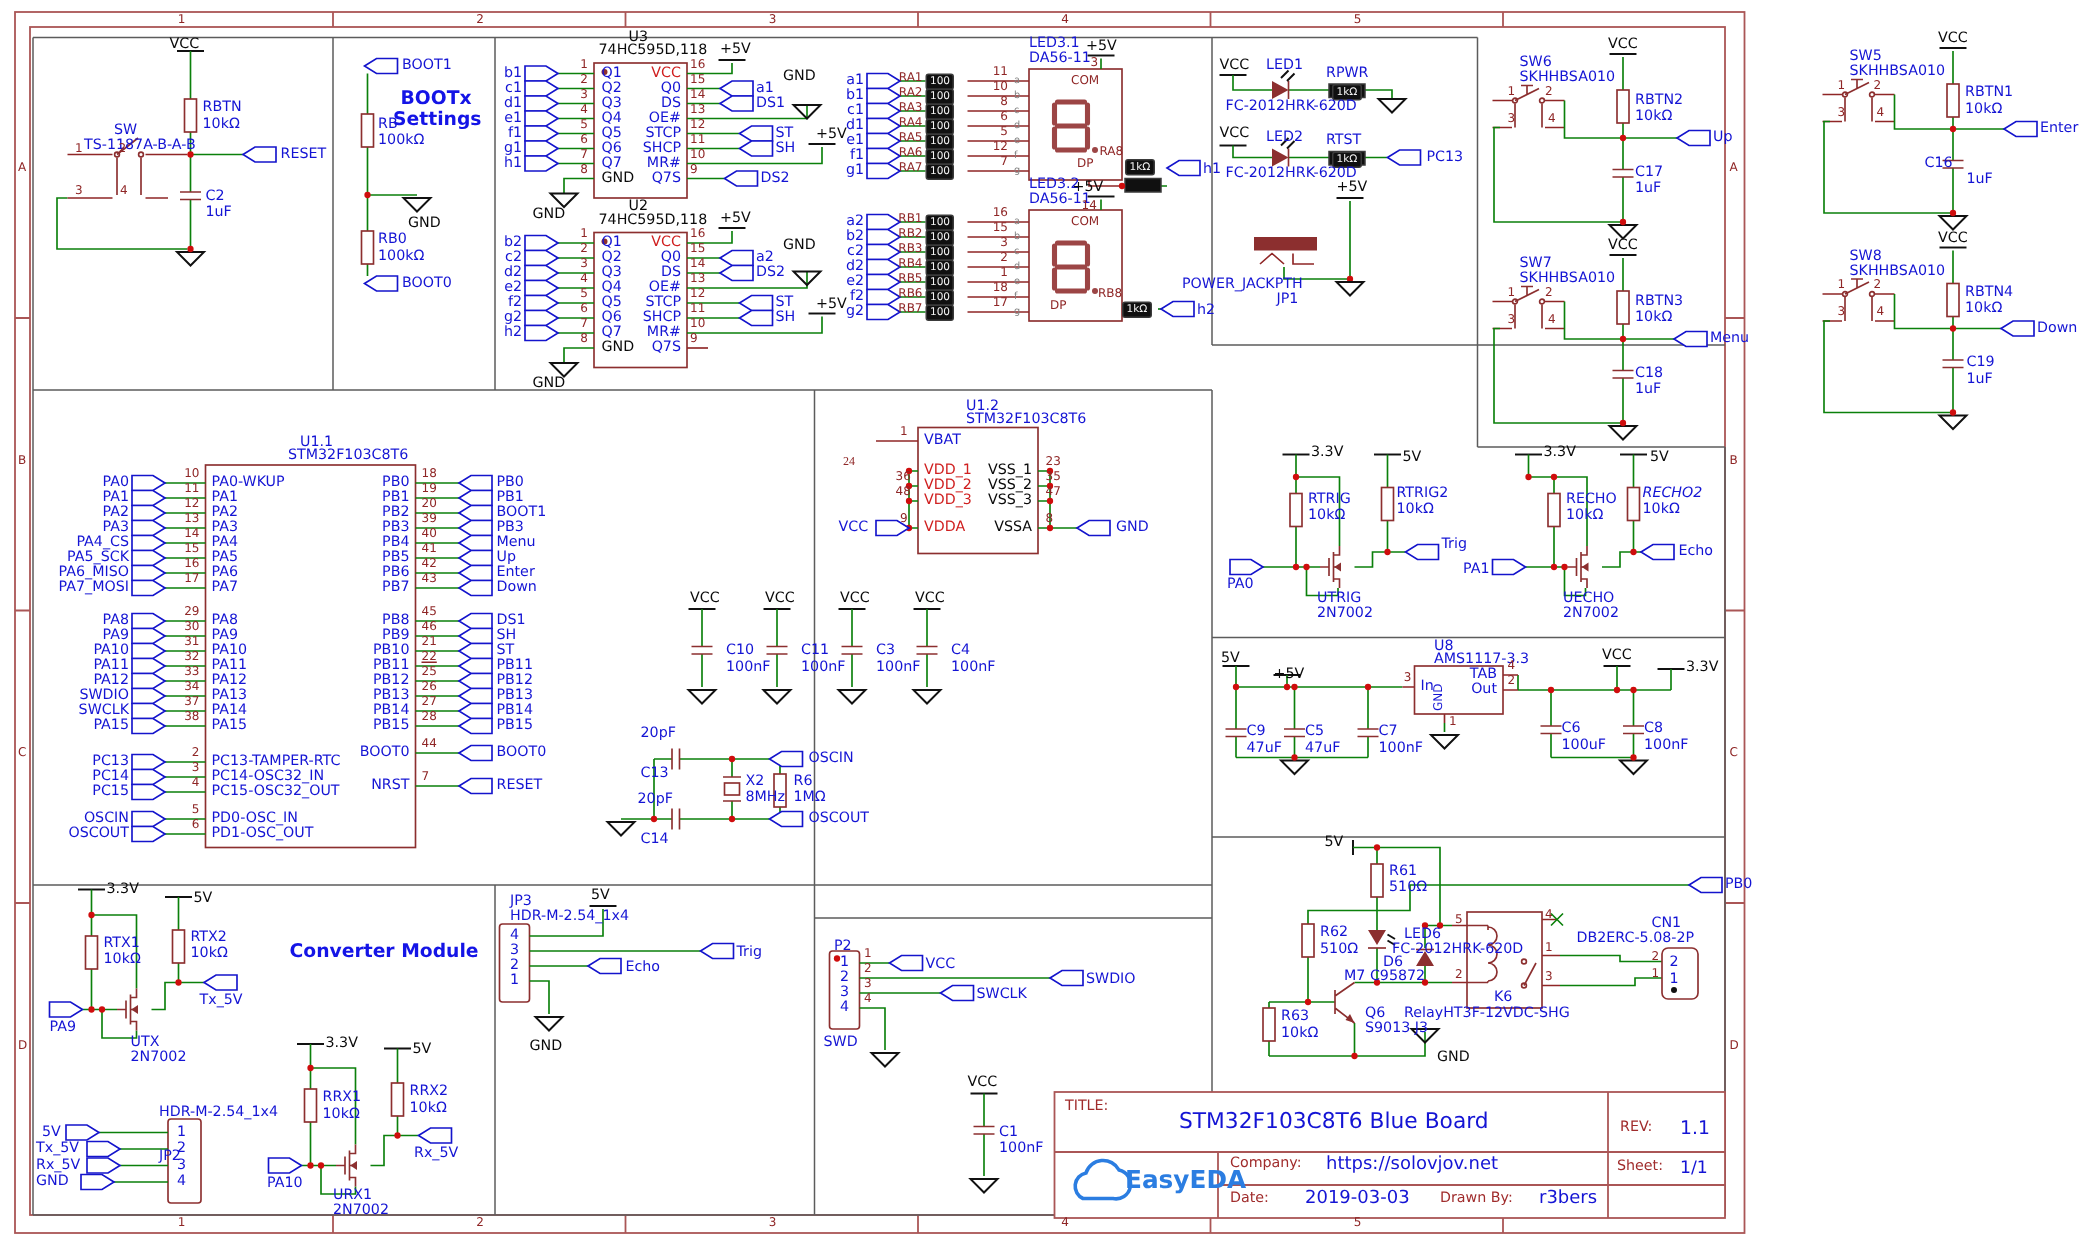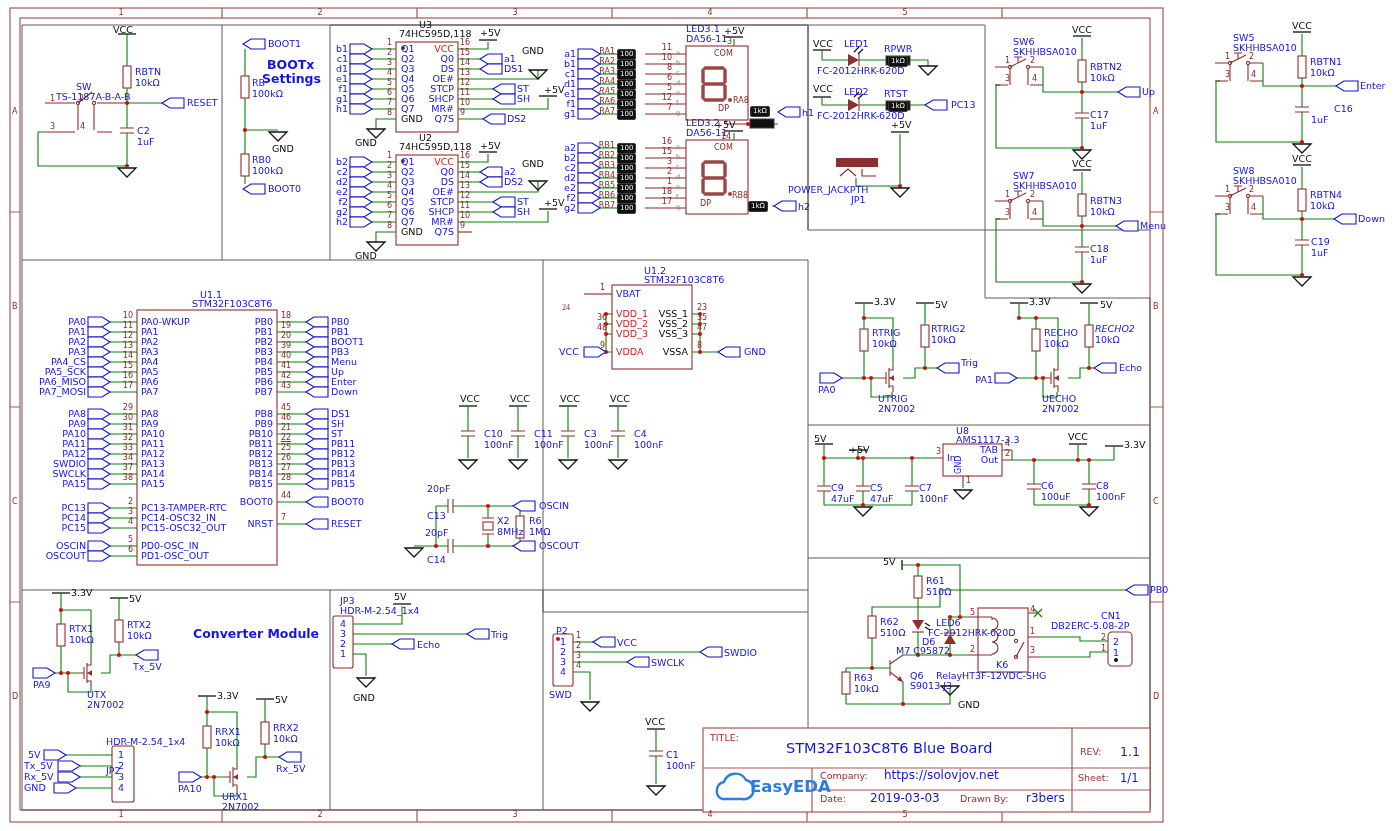--- a/index.html
+++ b/index.html
@@ -657,21 +657,21 @@
       <span class="lb b" style="left: 576px; top: 59px; transform: translateX(-100%);">b1</span>
       <span class="lb b" style="left: 576px; top: 69px; transform: translateX(-100%);">c1</span>
       <span class="lb b" style="left: 576px; top: 79px; transform: translateX(-100%);">d1</span>
       <span class="lb b" style="left: 576px; top: 89px; transform: translateX(-100%);">e1</span>
       <span class="lb b" style="left: 576px; top: 99px; transform: translateX(-100%);">f1</span>
       <span class="lb b" style="left: 576px; top: 109px; transform: translateX(-100%);">g1</span>
       <span class="lb r" style="left: 615px; top: 48px; transform: translateX(-100%);">RA1</span>
       <span class="lb r" style="left: 615px; top: 58px; transform: translateX(-100%);">RA2</span>
       <span class="lb r" style="left: 615px; top: 68px; transform: translateX(-100%);">RA3</span>
       <span class="lb r" style="left: 615px; top: 78px; transform: translateX(-100%);">RA4</span>
-      <span class="lb r" style="left: 615px; top: 88px; transform: translateX(-100%); font-style: italic;">RA5</span>
+      <span class="lb r" style="left: 615px; top: 88px; transform: translateX(-100%);">RA5</span>
       <span class="lb r" style="left: 615px; top: 98px; transform: translateX(-100%);">RA6</span>
       <span class="lb r" style="left: 615px; top: 108px; transform: translateX(-100%);">RA7</span>
       <span class="lb box" style="left: 617px; top: 49px;">100</span>
       <span class="lb box" style="left: 617px; top: 59px;">100</span>
       <span class="lb box" style="left: 617px; top: 69px;">100</span>
       <span class="lb box" style="left: 617px; top: 79px;">100</span>
       <span class="lb box" style="left: 617px; top: 89px;">100</span>
       <span class="lb box" style="left: 617px; top: 99px;">100</span>
       <span class="lb box" style="left: 617px; top: 109px;">100</span>
       <span class="lb r" style="left: 672px; top: 44px; transform: translateX(-100%);">11</span>
@@ -779,21 +779,21 @@
       <span class="lb b" style="left: 1233px; top: 33px;">SW5</span>
       <span class="lb b" style="left: 1233px; top: 43px;">SKHHBSA010</span>
       <span class="lb k" style="left: 1292px; top: 21px;">VCC</span>
       <span class="lb r" style="left: 1225px; top: 53px;">1</span>
       <span class="lb r" style="left: 1249px; top: 53px;">2</span>
       <span class="lb r" style="left: 1225px; top: 71px;">3</span>
       <span class="lb r" style="left: 1251px; top: 71px;">4</span>
       <span class="lb b" style="left: 1310px; top: 57px;">RBTN1</span>
       <span class="lb b" style="left: 1310px; top: 68px;">10kΩ</span>
       <span class="lb b" style="left: 1360px; top: 81px;">Enter</span>
-      <span class="lb b" style="left: 1334px; top: 104px;">C16</span>
+      <span class="lb b" style="left: 1283px; top: 104px;">C16</span>
       <span class="lb b" style="left: 1311px; top: 115px;">1uF</span>
       <span class="lb b" style="left: 1233px; top: 166px;">SW8</span>
       <span class="lb b" style="left: 1233px; top: 176px;">SKHHBSA010</span>
       <span class="lb k" style="left: 1292px; top: 154px;">VCC</span>
       <span class="lb r" style="left: 1225px; top: 186px;">1</span>
       <span class="lb r" style="left: 1249px; top: 186px;">2</span>
       <span class="lb r" style="left: 1225px; top: 204px;">3</span>
       <span class="lb r" style="left: 1251px; top: 204px;">4</span>
       <span class="lb b" style="left: 1310px; top: 190px;">RBTN4</span>
       <span class="lb b" style="left: 1310px; top: 201px;">10kΩ</span>

